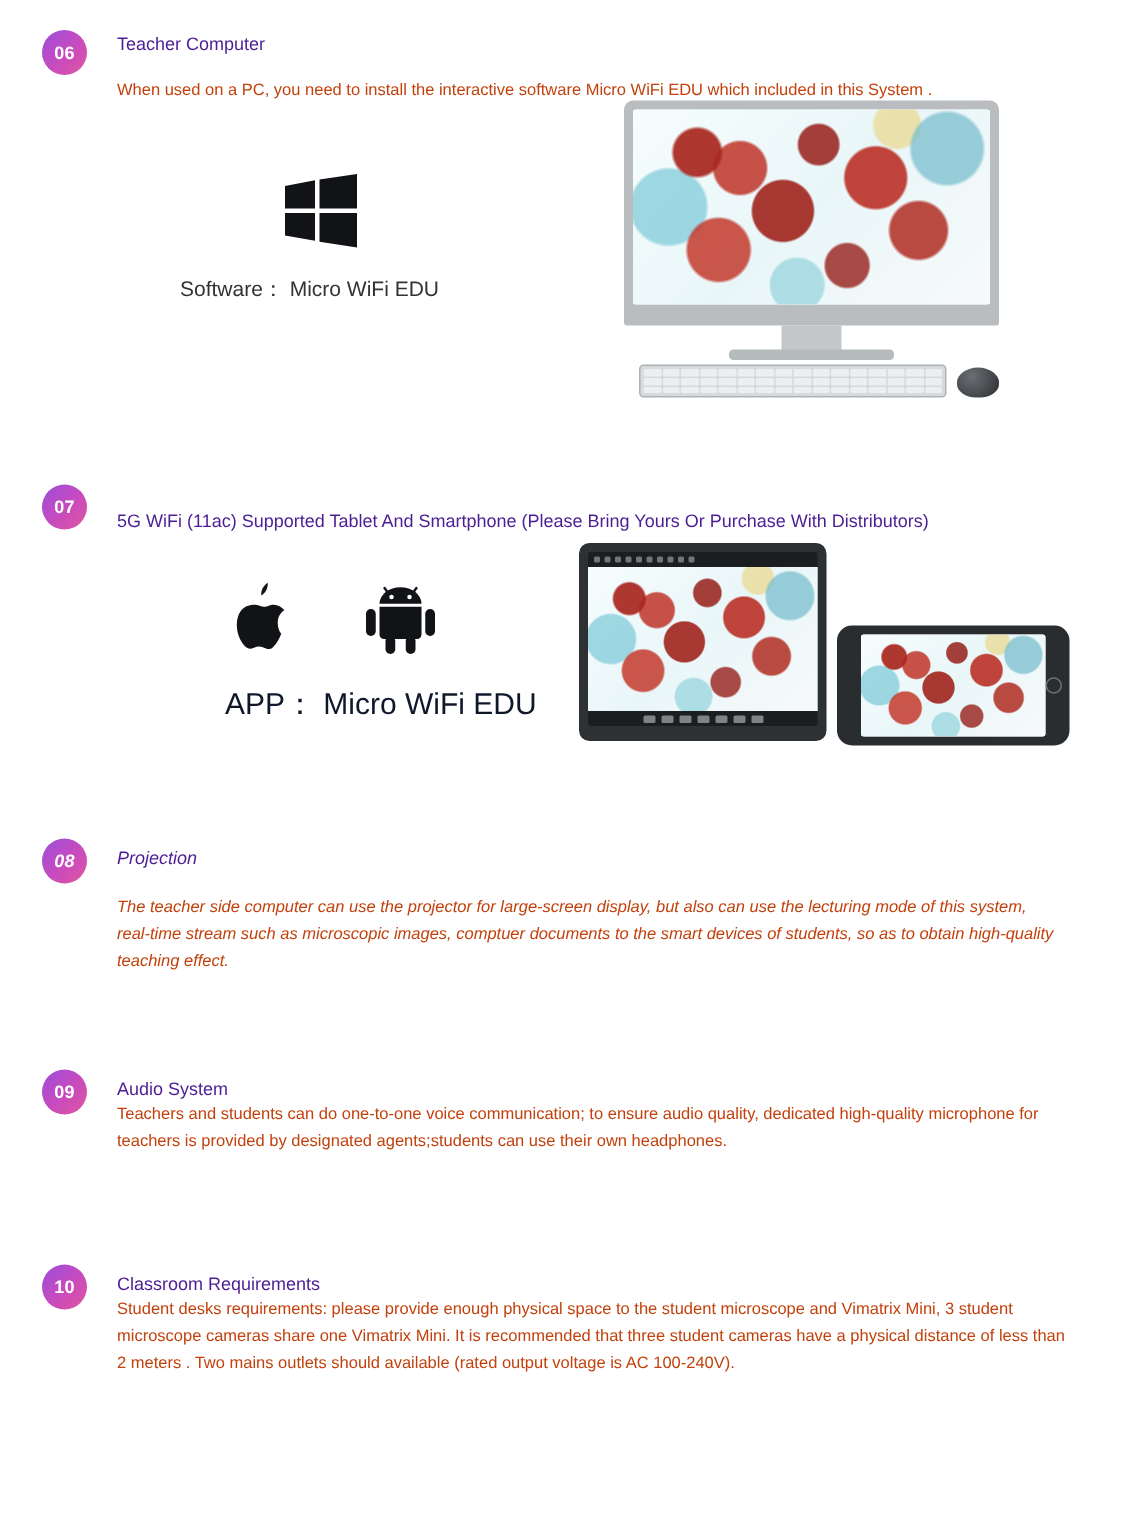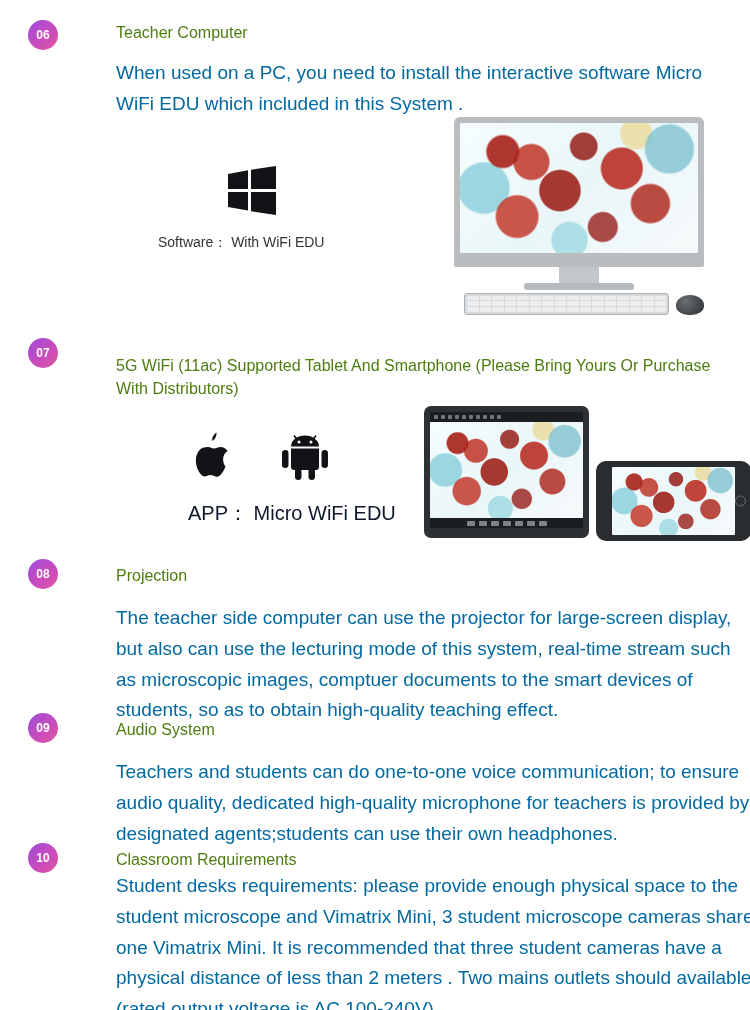--- a/index.html
+++ b/index.html
@@ -15,48 +15,48 @@
     position: relative;
     overflow: hidden;
   }
   .page {
     position: relative;
     width: 750px;
     height: 1010px;
   }
   .section {
     position: relative;
-    padding-left: 116px;
+    padding-left: 78px;
     box-sizing: border-box;
   }
   .badge {
     position: absolute;
     left: 28px;
     width: 30px;
     height: 30px;
     border-radius: 50%;
     background: linear-gradient(135deg, #9b4ddb 0%, #c94bbd 55%, #e0569f 100%);
     color: #ffffff;
     font-size: 12px;
     font-weight: bold;
     display: flex;
     align-items: center;
     justify-content: center;
     letter-spacing: 0.2px;
   }
   .sec-title {
-    font-size: 16px;
-    color: #4d7c0f;
+    font-size: 12px;
+    color: #4c1d95;
     line-height: 1.45;
     margin: 0;
     font-weight: normal;
   }
   .sec-body {
-    font-size: 19px;
-    color: #0369a1;
+    font-size: 11px;
+    color: #c2410c;
     line-height: 1.62;
     margin: 0;
   }
 
   
   #sec06 { position: absolute; top: 12px; left: 0; width: 750px; }
   #sec06 .badge { top: 8px; }
   #sec06 .sec-title { padding-top: 9px; }
   #sec06 .sec-body { margin-top: 14px; width: 620px; }
 
@@ -160,21 +160,21 @@
       radial-gradient(circle at 24% 72%, rgba(196,58,44,0.85) 0 10%, rgba(196,58,44,0) 11%),
       radial-gradient(circle at 60% 80%, rgba(150,30,25,0.8) 0 8%, rgba(150,30,25,0) 9%),
       radial-gradient(circle at 88% 20%, rgba(120,190,205,0.75) 0 10%, rgba(120,190,205,0) 11%),
       radial-gradient(circle at 10% 50%, rgba(120,200,215,0.7) 0 11%, rgba(120,200,215,0) 12%),
       radial-gradient(circle at 46% 90%, rgba(130,205,215,0.6) 0 10%, rgba(130,205,215,0) 11%),
       radial-gradient(circle at 74% 8%, rgba(235,210,120,0.6) 0 7%, rgba(235,210,120,0) 8%),
       linear-gradient(135deg, #f6fdfe 0%, #e9f6f8 50%, #f7fafb 100%);
   }
 
   
-  #sec07 { position: absolute; top: 333px; left: 0; width: 750px; }
+  #sec07 { position: absolute; top: 318px; left: 0; width: 750px; }
   #sec07 .badge { top: 5px; }
   #sec07 .sec-title { padding-top: 5px; width: 620px; margin-top: 16px; }
 
   .mobile-block {
     position: relative;
     height: 155px;
     margin-top: 12px;
   }
   .apple-logo {
     position: absolute;
@@ -248,30 +248,30 @@
     border-radius: 50%;
     border: 1px solid #6d7376;
   }
   .fiveg {
     position: absolute;
     left: 500px; top: -6px;
     width: 120px; height: 48px;
   }
 
   
-  #sec08 { position: absolute; top: 559px; left: 0; width: 750px; }
+  #sec08 { position: absolute; top: 559px; left: 0; width: 750px; font-style: italic; }
   #sec08 .badge { top: 0px; }
   #sec08 .sec-title { padding-top: 5px; }
   #sec08 .sec-body { margin-top: 16px; width: 630px; }
 
   
   #sec09 { position: absolute; top: 713px; left: 0; width: 645px; }
   #sec09 .badge { top: 0px; }
   #sec09 .sec-title { padding-top: 5px; }
-  #sec09 .sec-body { margin-top: 16px; width: 648px; }
+  #sec09 .sec-body { width: 648px; }
 
   
   #sec10 { position: absolute; top: 843px; left: 0; width: 646px; }
   #sec10 .badge { top: 0px; }
   #sec10 .sec-title { padding-top: 5px; }
   #sec10 .sec-body { width: 640px; }
 </style>
 </head>
 <body>
 
@@ -288,21 +288,21 @@
         <svg viewBox="0 0 52 50" width="52" height="50" aria-hidden="true">
           <g fill="#111316">
             <path d="M2,8 L22,4.2 L22,23 L2,23 Z"></path>
             <path d="M25,3.7 L50,0 L50,23 L25,23 Z"></path>
             <path d="M2,26 L22,26 L22,44.5 L2,41 Z"></path>
             <path d="M25,26 L50,26 L50,49 L25,45.2 Z"></path>
           </g>
         </svg>
       </div>
 
-      <div class="software-label">Software： With WiFi EDU</div>
+      <div class="software-label">Software： Micro WiFi EDU</div>
 
       <div class="imac">
         <div class="imac-screen">
           <div class="imac-view">
             <div class="cells"></div>
           </div>
         </div>
         <div class="imac-stand-neck"></div>
         <div class="imac-stand-base"></div>
         <div class="keyboard">

